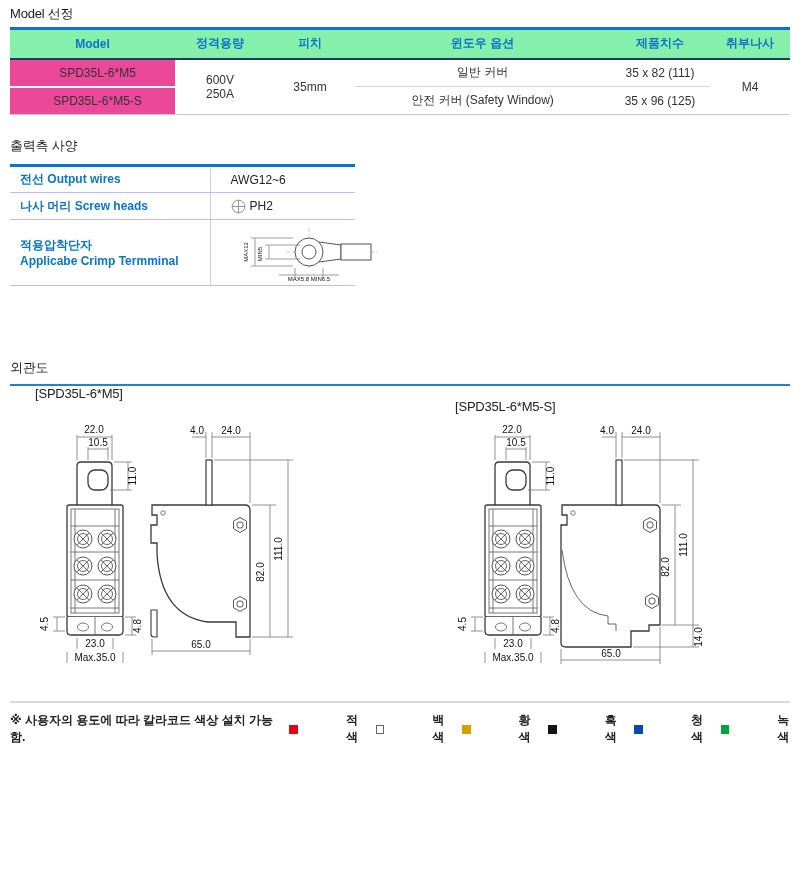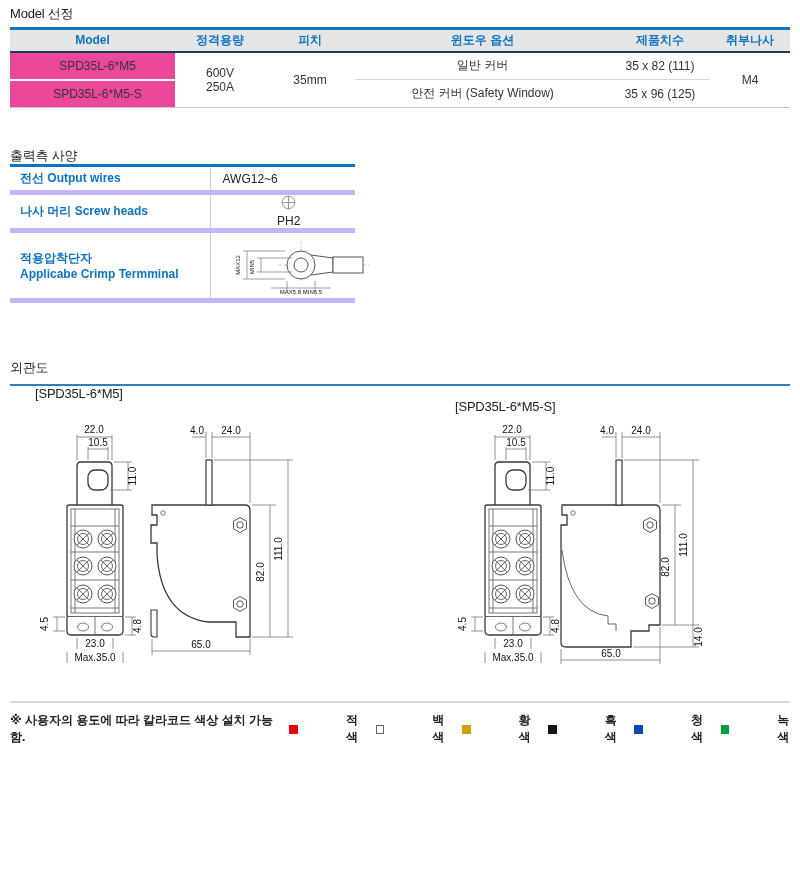--- a/index.html
+++ b/index.html
@@ -5,37 +5,37 @@
   * { margin:0; padding:0; box-sizing:border-box; }
   html,body { background:#fff; }
   body { font-family:"Liberation Sans","DejaVu Sans",sans-serif; width:800px; height:880px; position:relative; color:#222; }
   .page { position:absolute; left:0; top:0; width:800px; height:880px; background:#fff; }
 
   .sec-title { position:absolute; left:10px; font-size:13px; font-weight:normal; color:#1a1a1a; letter-spacing:-0.2px; }
 
   
   table.model-table { position:absolute; left:10px; top:27px; width:780px; border-collapse:collapse; table-layout:fixed;
     border-top:3px solid #0b74c6; border-bottom:1px solid #c9c9c9; }
-  table.model-table th { color:#0b74c6; font-weight:bold; font-size:12px; height:23px; text-align:center;
-    border-bottom:2px solid #20395c; background:#e5e5e5; }
+  table.model-table th { color:#0b74c6; font-weight:bold; font-size:12px; height:30px; text-align:center;
+    border-bottom:2px solid #20395c; background:#86efac; }
   table.model-table td { font-size:12px; color:#333; text-align:center; height:28px; vertical-align:middle; }
   td.model-cell { background:#ec4899; text-align:left; padding-left:10px; }
   tr.r1 td.model-cell { border-bottom:2px solid #fff; }
   tr.r1 td.divided { border-bottom:1px solid #d9d9d9; }
   .rating-lines div { line-height:14px; }
 
   
   table.spec-table { position:absolute; left:10px; top:164px; width:345px; border-collapse:collapse; table-layout:fixed;
     border-top:3px solid #0b74c6; }
-  table.spec-table td { border-bottom:5px solid #c4b5fd; font-size:12px; vertical-align:middle; }
+  table.spec-table td { border-bottom:1px solid #c4b5fd; font-size:12px; vertical-align:middle; }
   table.spec-table td.lbl { color:#0b74c6; font-weight:bold; padding-left:10px; width:200px; border-right:1px solid #cfcfcf; }
-  table.spec-table td.val { color:#222; padding-left:12px; }
+  table.spec-table td.val { color:#222; padding-left:20px; }
   table.spec-table tr.norm td { height:27px; }
   table.spec-table tr.tall td { height:64px; }
-  .val-with-icon { display:flex; align-items:center; gap:4px;flex-direction:column; }
+  .val-with-icon { display:flex; align-items:center; gap:4px; }
 
   
   .blue-rule { position:absolute; left:10px; width:780px; height:2px; background:#2b7fc4; }
   .gray-rule { position:absolute; left:10px; width:780px; height:2px; background:#d9d9d9; }
   .draw-label { position:absolute; font-size:13px; color:#222; letter-spacing:-0.2px; }
   svg text { font-family:"Liberation Sans","DejaVu Sans",sans-serif; fill:#111; }
   .dimtxt { font-size:10px; }
   .smalldim { font-size:6px; }
 
   
@@ -85,21 +85,21 @@
         <td rowspan="2">M4</td>
       </tr>
       <tr class="r2">
         <td class="model-cell">SPD35L-6*M5-S</td>
         <td>안전 커버 (Safety Window)</td>
         <td>35 x 96 (125)</td>
       </tr>
     </tbody>
   </table>
 
-  <div class="sec-title" style="top:137px;margin-top:10px;">출력측 사양</div>
+  <div class="sec-title" style="top:137px;">출력측 사양</div>
 
   <table class="spec-table">
     <tbody>
       <tr class="norm">
         <td class="lbl">전선 Output wires</td>
         <td class="val">AWG12~6</td>
       </tr>
       <tr class="norm">
         <td class="lbl">나사 머리 Screw heads</td>
         <td class="val">

